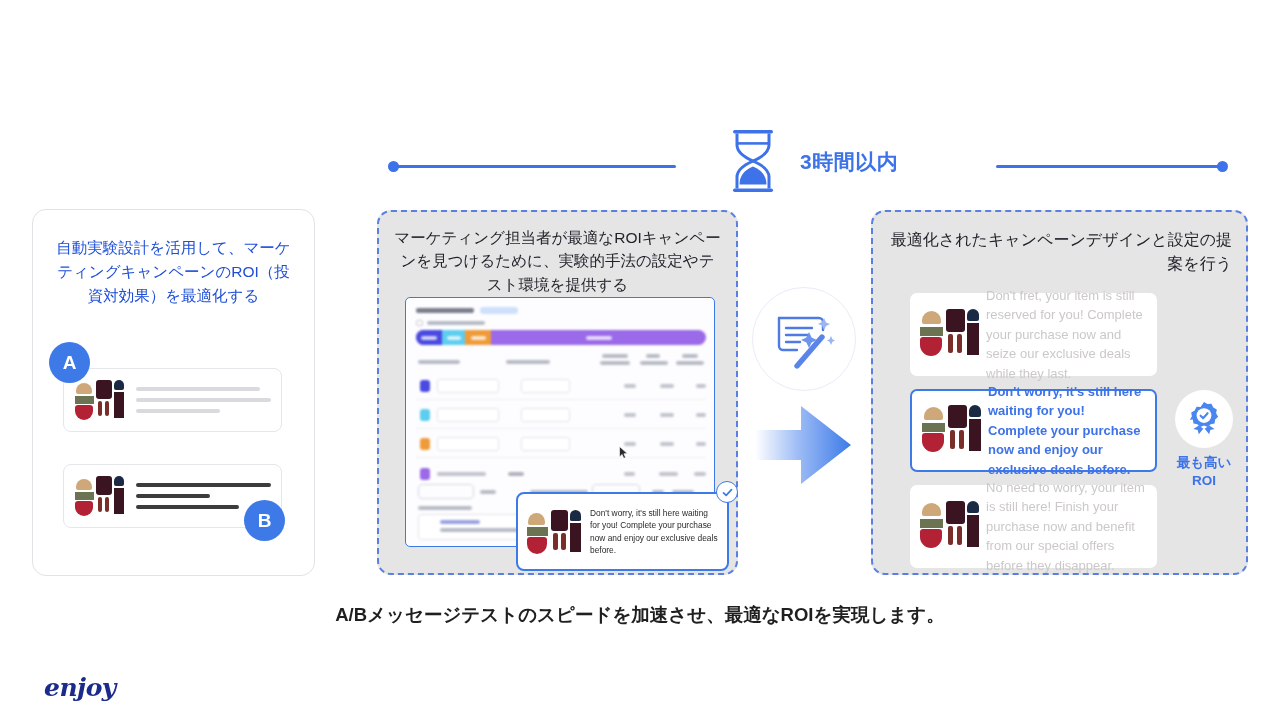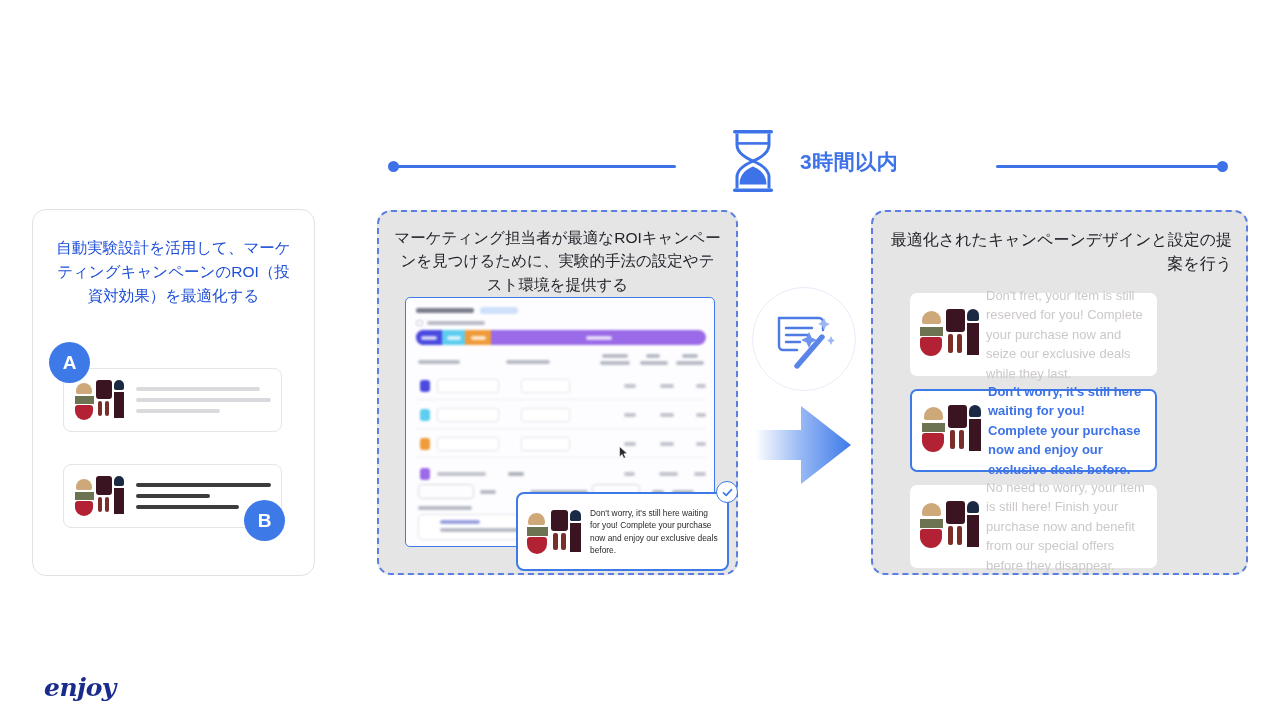--- a/index.html
+++ b/index.html
@@ -408,21 +408,37 @@
         <i style="left:1px;top:31px;width:22px;height:19px;background:#b22234;border-radius:3px 3px 11px 11px;"></i>
         <i style="left:27px;top:3px;width:19px;height:23px;background:#3a1420;border-radius:3px;"></i>
         <i style="left:29px;top:28px;width:5px;height:19px;background:#7a2e2a;border-radius:2px;"></i>
         <i style="left:38px;top:28px;width:5px;height:19px;background:#7a2e2a;border-radius:2px;"></i>
         <i style="left:48px;top:3px;width:12px;height:12px;background:#1b2a44;border-radius:6px 6px 2px 2px;"></i>
         <i style="left:48px;top:17px;width:12px;height:32px;background:#3a1420;"></i>
       </div>
       <div class="msg-text faded">No need to worry, your item is still here! Finish your purchase now and benefit from our special offers before they disappear.</div>
     </div>
 
+    <div class="roi-wrap">
+      <div class="roi-circle">
+        <svg width="36" height="38" viewBox="0 0 36 38">
+          <path d="M18 2 l3.4 2.1 4-0.3 1.9 3.6 3.5 2-0.7 3.9 2 3.5-2.9 2.7-0.7 3.9-3.9 0.8-2.9 2.7-3.7-1.5-3.7 1.5-2.9-2.7-3.9-0.8-0.7-3.9L3.9 19.8 5.9 16.3 5.2 12.4 8.7 10.4 10.6 6.8 14.6 7.1 Z" fill="#4a86ef"></path>
+          <circle cx="18" cy="15.6" r="7.4" fill="#fff"></circle>
+          <path d="M14.6 15.7 l2.5 2.5 4.5-5" fill="none" stroke="#4a86ef" stroke-width="2.1" stroke-linecap="round" stroke-linejoin="round"></path>
+          <path d="M12.8 25.5 l-5.4 3.4 4.3 1.1 1.1 4.3 4.5-5.6 Z" fill="#4a86ef"></path>
+          <path d="M23.2 25.5 l5.4 3.4 -4.3 1.1 -1.1 4.3 -4.5-5.6 Z" fill="#4a86ef"></path>
+        </svg>
+      </div>
+      <div class="roi-label">
+        <span>最も高い</span><br>
+        <span>ROI</span>
+      </div>
+    </div>
   </div>
 
   <div class="footnote">
+    <div>A/Bメッセージテストのスピードを加速させ、最適なROIを実現します。</div>
   </div>
 
 
   <div class="logo">enjoy</div>
 
 </div>
 
 </body></html>

